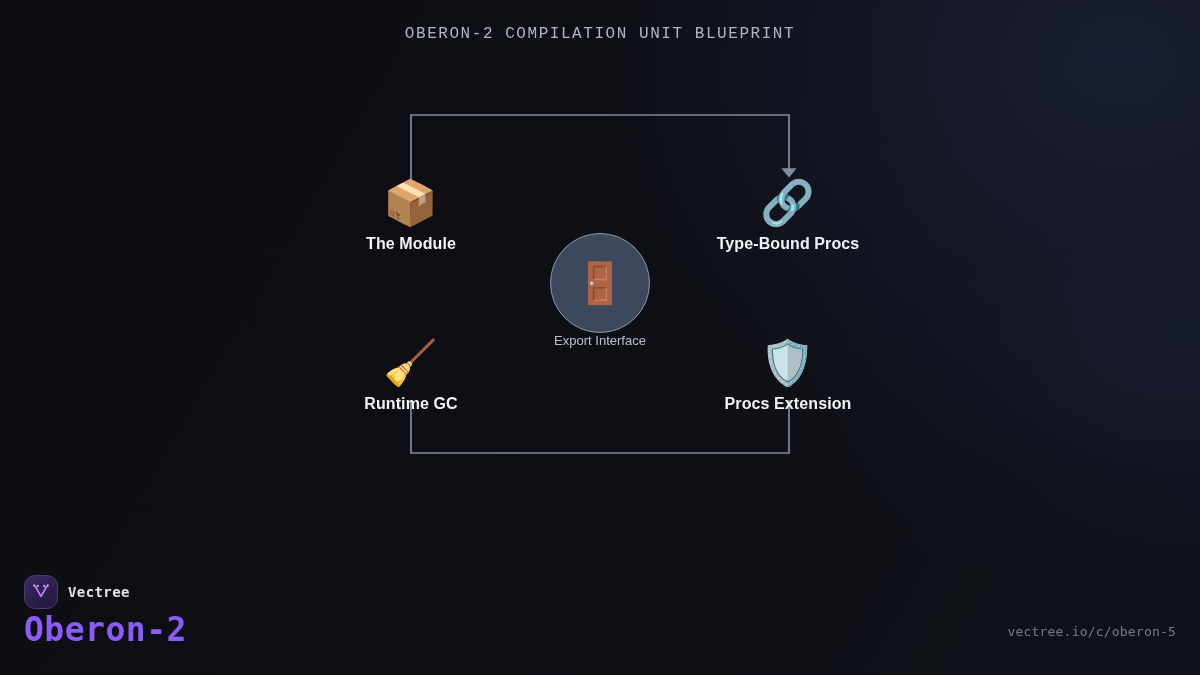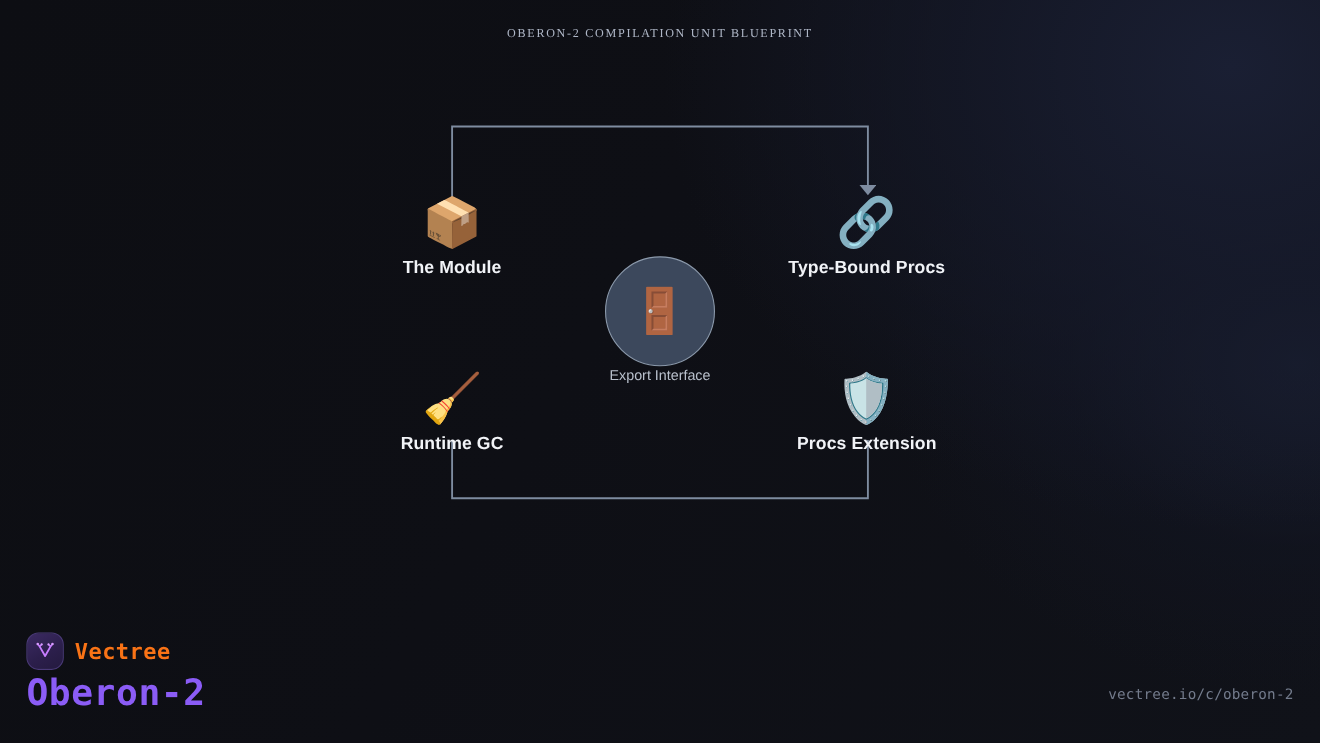--- a/index.html
+++ b/index.html
@@ -27,22 +27,22 @@
       linear-gradient(120deg, #0d0e13 0%, #0e0f15 45%, #101219 100%);
   }
 
   
   #blueprint-title {
     position: absolute;
     left: 0;
     top: 25px;
     width: 1200px;
     text-align: center;
-    font-family: Liberation Serif, serif;
-    font-size: 11px;
+    font-family: Liberation Mono, monospace;
+    font-size: 16px;
     letter-spacing: 1.55px;
     color: #aeb6c6;
     white-space: pre;
   }
 
   
   #diagram {
     position: absolute;
     left: 0;
     top: 0;
@@ -128,23 +128,23 @@
     border-radius: 11px;
     background: linear-gradient(150deg, #3b2a62 0%, #2c1f4c 55%, #241a3f 100%);
     border: 1px solid #4a3a78;
     box-sizing: border-box;
     display: flex;
     align-items: center;
     justify-content: center;
   }
   #brand-name {
     font-family: "DejaVu Sans Mono", "Liberation Mono", monospace;
-    font-size: 20px;
+    font-size: 14px;
     font-weight: bold;
-    color: #f97316;
+    color: #e5e5e5;
     letter-spacing: 0.4px;
   }
   #page-heading {
     position: absolute;
     left: 24px;
     top: 610px;
     font-family: "DejaVu Sans Mono", "Liberation Mono", monospace;
     font-size: 33px;
     font-weight: bold;
     color: #8b5cf6;
@@ -222,13 +222,13 @@
       <circle cx="6.9" cy="3.8" r="1.0" fill="#d79cff"></circle>
       <circle cx="16.7" cy="3.5" r="1.15" fill="#d79cff"></circle>
       <circle cx="13.1" cy="3.8" r="1.0" fill="#d79cff"></circle>
     </svg>
   </div>
   <span id="brand-name">Vectree</span>
 </div>
 
 <div id="page-heading">Oberon-2</div>
 
-<div id="footer-url">vectree.io/c/oberon-2</div>
+<div id="footer-url">vectree.io/c/oberon-5</div>
 
 </body></html>

